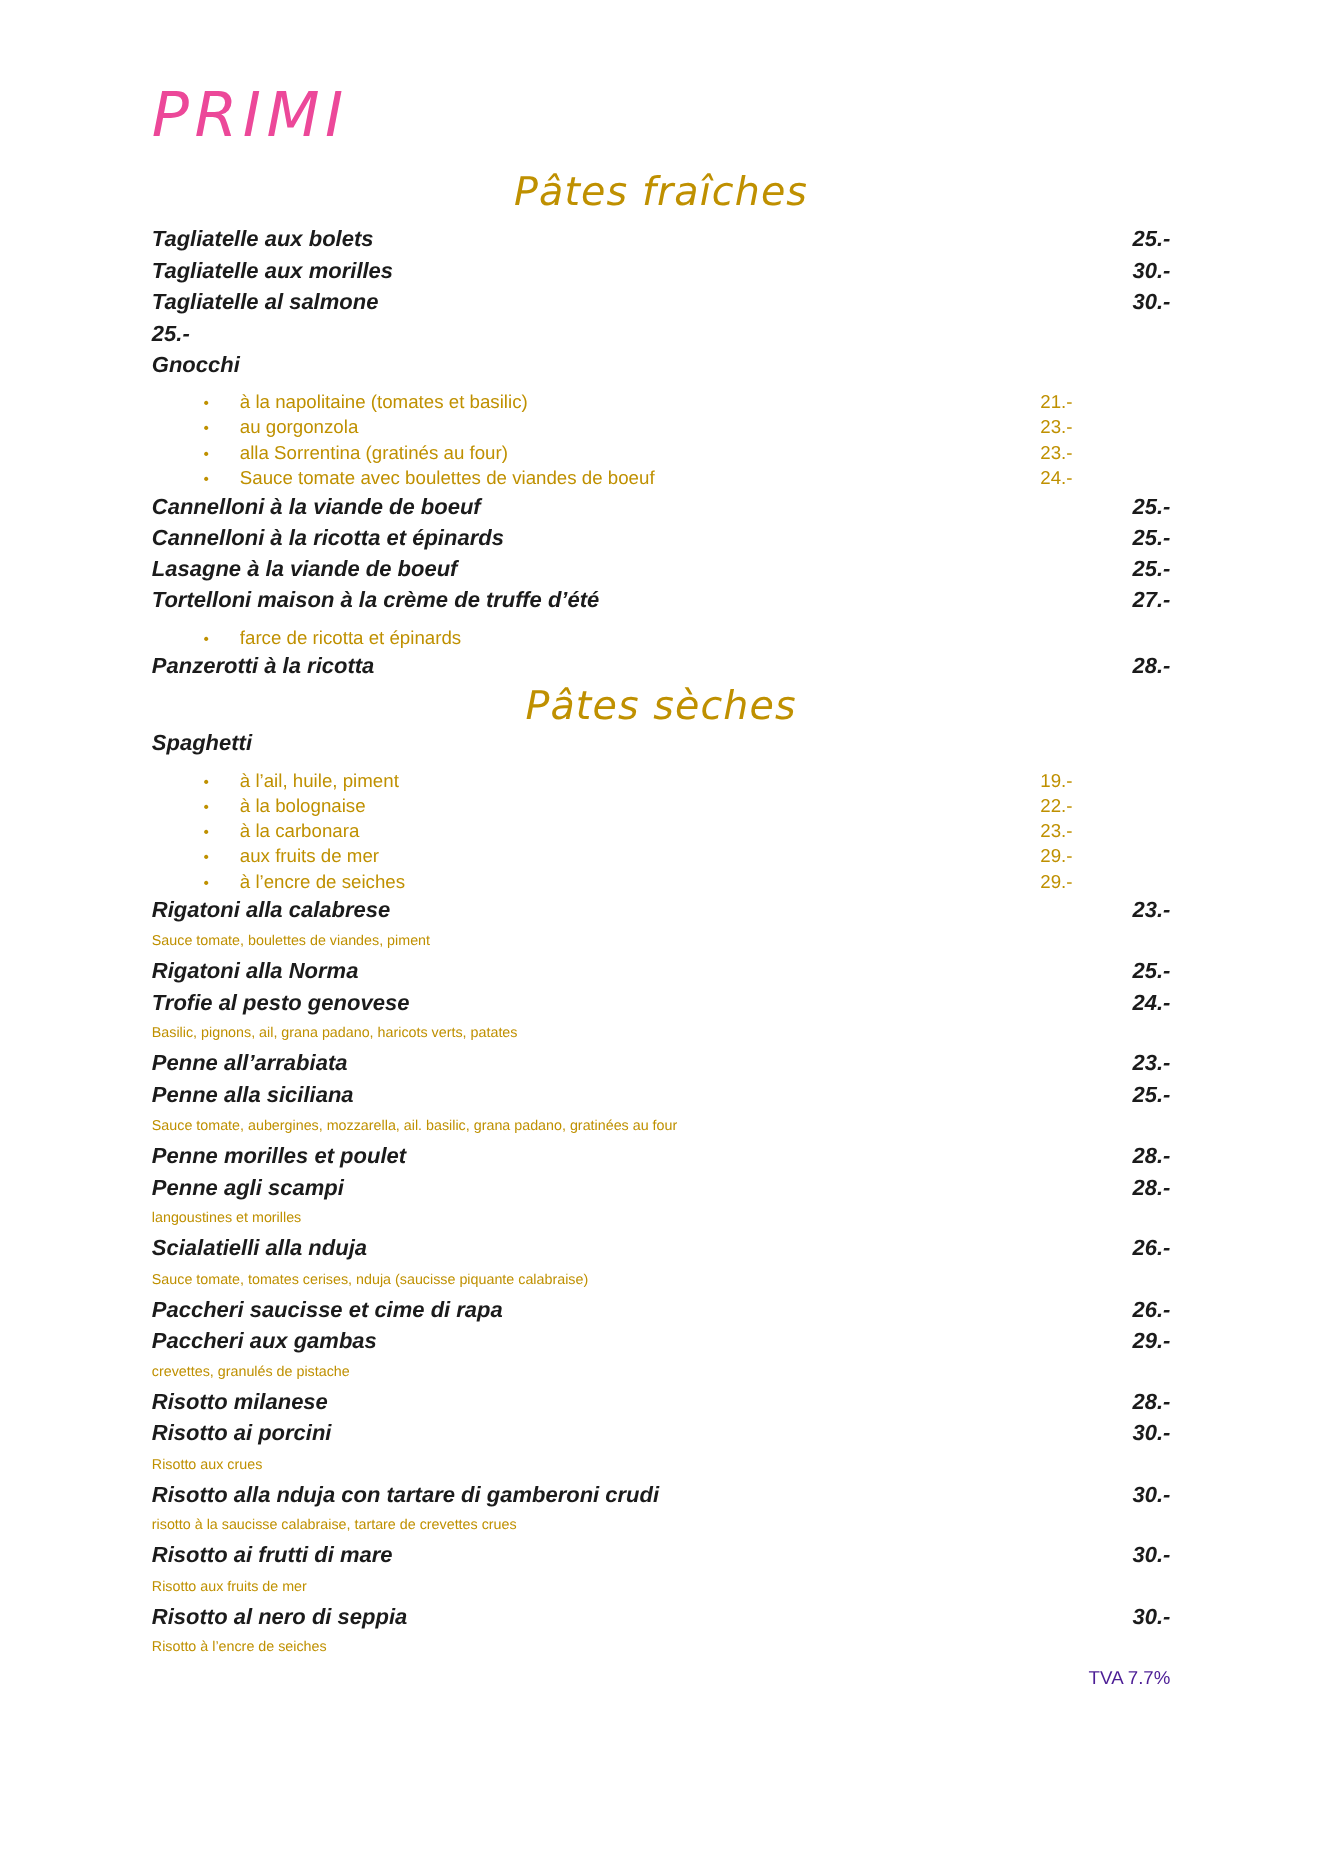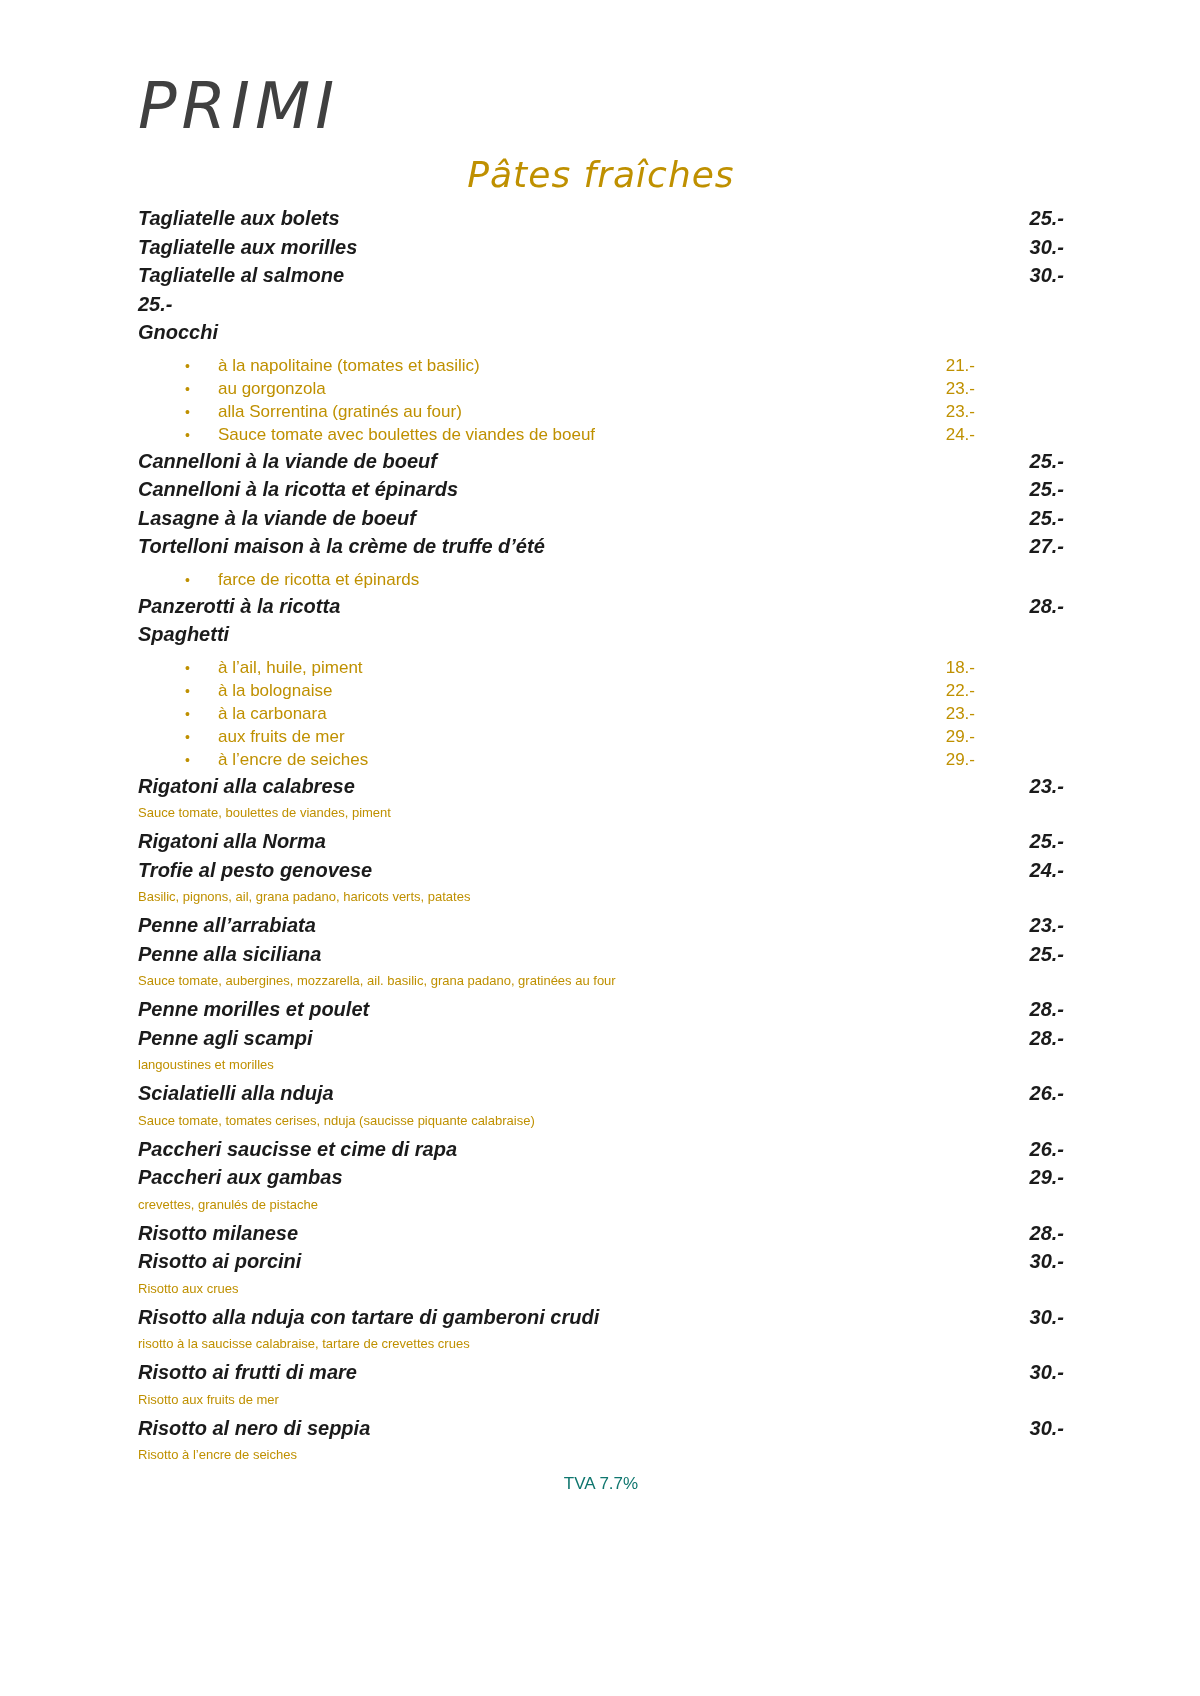--- a/index.html
+++ b/index.html
@@ -9,23 +9,23 @@
     background:#ffffff;
     overflow:hidden;
     font-family:"Liberation Sans", sans-serif;
   }
   .content { padding-left:138px; padding-right:136px; }
 
   .title {
     margin:0; padding-top:74px;
     font-family:"DejaVu Sans", sans-serif;
     font-style:italic; font-weight:400;
-    font-size:64px; line-height:64px;
+    font-size:56px; line-height:64px;
     letter-spacing:5px;
-    color:#404040;
+    color:#ec4899;
   }
   .section-heading {
     margin:0; text-align:center;
     font-family:"DejaVu Sans", sans-serif;
     font-style:italic; font-weight:400;
     font-size:36px; line-height:34px;
     letter-spacing:1px;
     color:#BF9000;
   }
   #heading-0 { margin-top:20px; margin-bottom:14px; }
@@ -57,23 +57,23 @@
   .item + .bullet, .desc + .bullet { margin-top:6px; }
   .bullet + .item { margin-top:2px; }
 
   .footer-note {
     margin-top:24px; text-align:center;
     font-style:italic; font-weight:700;
     font-size:20px; line-height:26px;
     color:#1b1b1b;
   }
   .footer-tva {
-    margin-top:2px; text-align:center;
+    margin-top:2px; text-align:right;
     font-size:17px; line-height:22px;
-    color:#0f766e;
+    color:#4c1d95;
   }
 </style>
 </head>
 <body>
 
 <div class="page">
   <div class="content">
 
     <h1 class="title">PRIMI</h1>
 
@@ -137,29 +137,30 @@
     <div class="row bullet">
       <span class="dot">•</span>
       <span class="name">farce de ricotta et épinards</span>
       <span class="price"></span>
     </div>
     <div class="row item">
       <span class="name">Panzerotti à la ricotta</span>
       <span class="price">28.-</span>
     </div>
 
+    <h2 class="section-heading" id="heading-1">Pâtes sèches</h2>
 
     <div class="row item">
       <span class="name">Spaghetti</span>
       <span class="price"></span>
     </div>
     <div class="row bullet">
       <span class="dot">•</span>
       <span class="name">à l’ail, huile, piment</span>
-      <span class="price">18.-</span>
+      <span class="price">19.-</span>
     </div>
     <div class="row bullet">
       <span class="dot">•</span>
       <span class="name">à la bolognaise</span>
       <span class="price">22.-</span>
     </div>
     <div class="row bullet">
       <span class="dot">•</span>
       <span class="name">à la carbonara</span>
       <span class="price">23.-</span>

